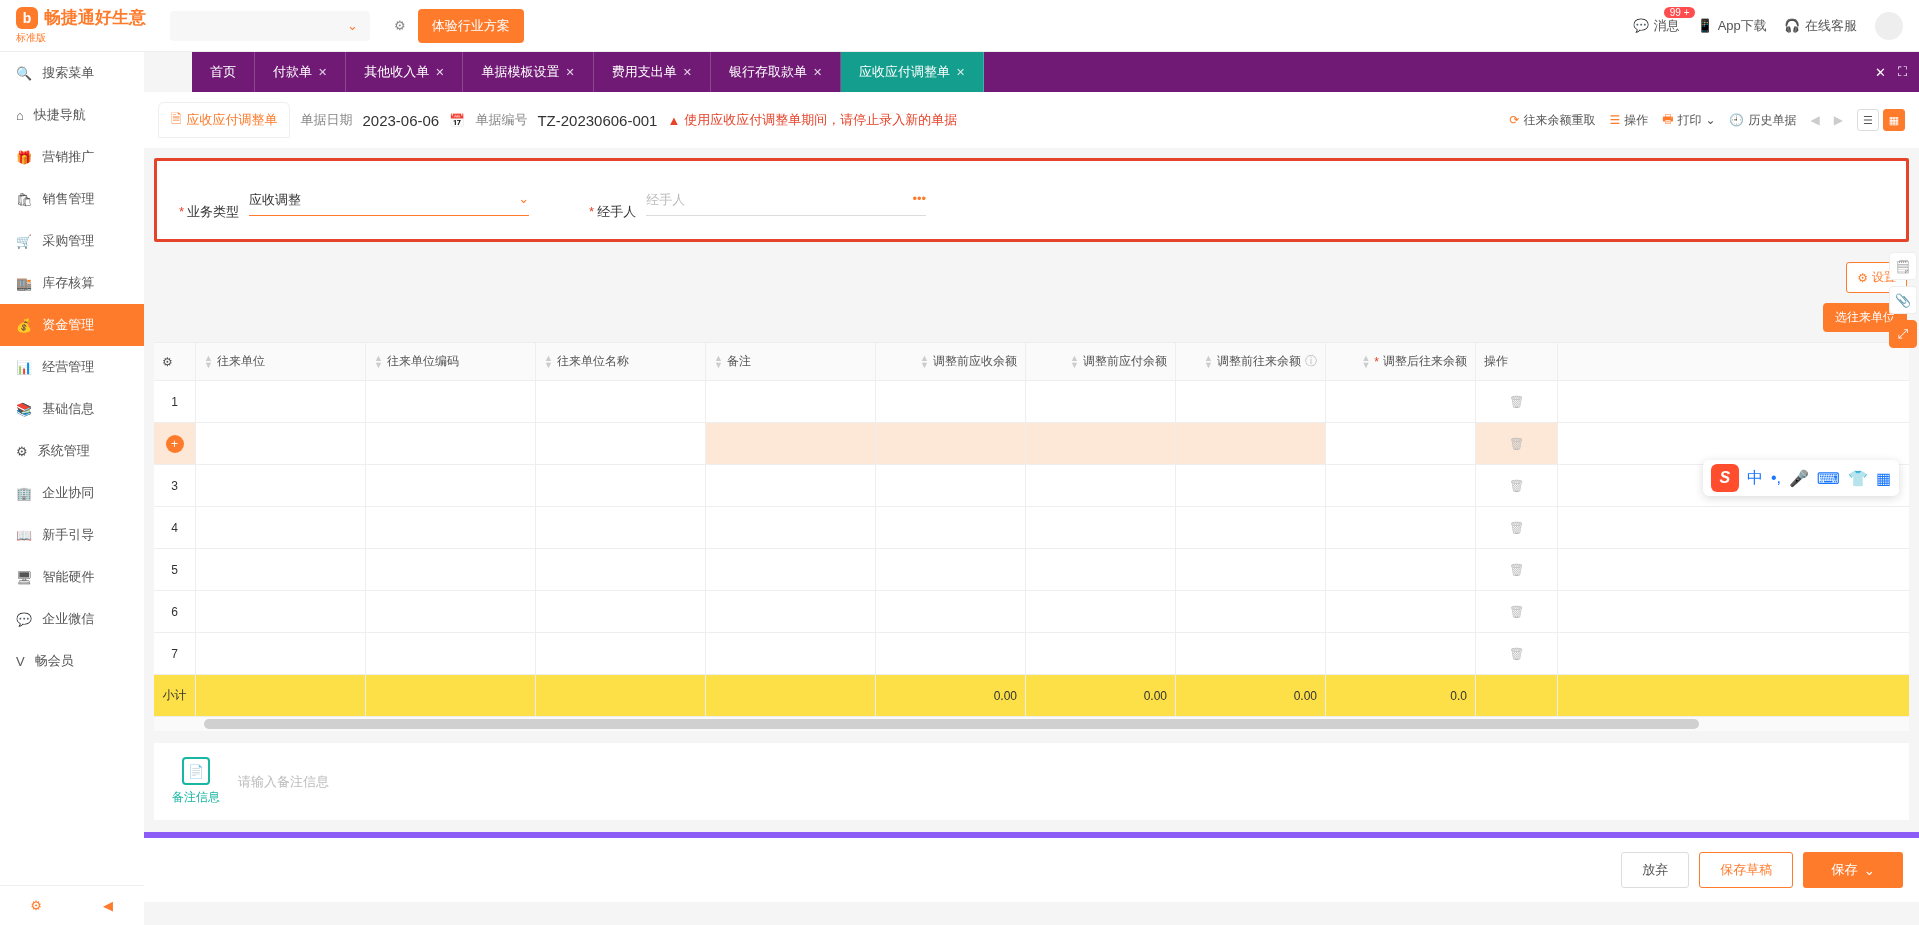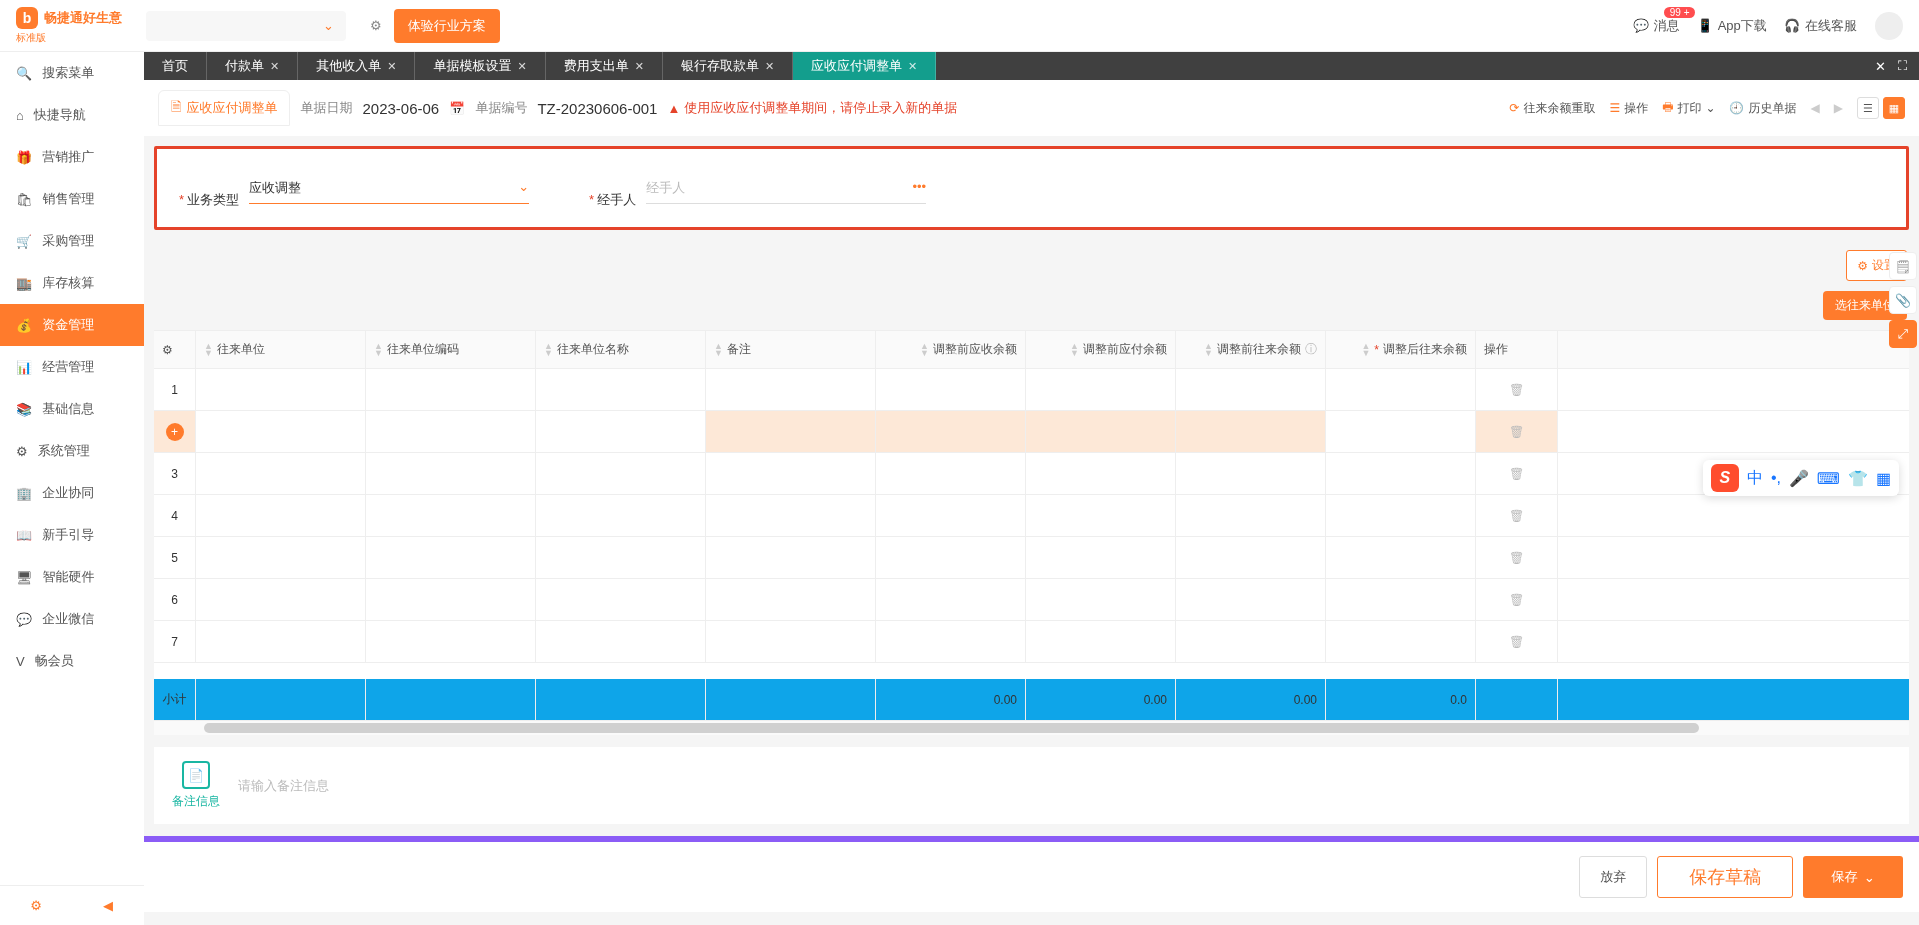--- a/index.html
+++ b/index.html
@@ -1,39 +1,39 @@
 <!DOCTYPE html>
 <html><head>
 <meta charset="utf-8">
 <style>
 * { box-sizing: border-box; margin: 0; padding: 0; font-family: "Microsoft YaHei", Arial, sans-serif; }
 body { background: #f0f0f0; font-size: 13px; color: #333; overflow: hidden; }
 .top-header { height: 52px; background: #fff; display: flex; align-items: center; padding: 0 16px; border-bottom: 1px solid #eee; }
 .logo { display: flex; flex-direction: column; margin-right: 24px; }
 .logo-top { display: flex; align-items: center; }
 .logo-icon { width: 22px; height: 22px; background: #ff7b2c; border-radius: 6px; display: flex; align-items: center; justify-content: center; color: #fff; font-weight: bold; margin-right: 6px; font-size: 14px; }
-.logo-text { color: #ff7b2c; font-size: 13px; font-weight: bold; text-align: right; }
+.logo-text { color: #ff7b2c; font-size: 17px; font-weight: bold; text-align: right; }
 .logo-sub { color: #ff7b2c; font-size: 10px; margin-top: 2px; }
 .company-select { background: #f7f7f7; border-radius: 4px; padding: 6px 12px; display: flex; align-items: center; min-width: 200px; justify-content: space-between; margin-right: 12px; }
 .chevron { color: #ff7b2c; }
 .gear-icon { margin: 0 12px; color: #888; cursor: pointer; }
 .btn-primary { background: #ff7b2c; color: #fff; border: none; padding: 8px 14px; border-radius: 4px; cursor: pointer; font-size: 13px; }
 .btn-outline { background: #fff; border: 1px solid #ff7b2c; color: #ff7b2c; padding: 6px 10px; border-radius: 3px; cursor: pointer; display: inline-flex; align-items: center; gap: 4px; font-size: 12px; }
 .btn-plain { background: #fff; border: 1px solid #ddd; color: #555; padding: 8px 20px; border-radius: 3px; cursor: pointer; font-size: 13px; }
 .header-right { margin-left: auto; display: flex; align-items: center; gap: 18px; color: #555; }
 .header-item { display: flex; align-items: center; gap: 4px; cursor: pointer; position: relative; }
 .badge { position: absolute; top: -10px; right: -16px; background: #ff4d4f; color: #fff; border-radius: 8px; padding: 0 6px; font-size: 10px; text-align: right; }
 .layout { display: flex; height: calc(100vh - 52px); }
 .sidebar { width: 144px; background: #fff; display: flex; flex-direction: column; }
 .sidebar-item { padding: 12px 16px; display: flex; align-items: center; gap: 10px; cursor: pointer; color: #555; font-size: 13px; }
 .sidebar-item.active { background: #ff7b2c; color: #fff; }
 .sidebar-footer { margin-top: auto; display: flex; border-top: 1px solid #eee; }
 .sidebar-footer-item { flex: 1; text-align: center; padding: 12px 0; color: #ff7b2c; cursor: pointer; }
 .main { flex: 1; display: flex; flex-direction: column; background: #f5f5f5; overflow: hidden; position: relative; }
-.tabs { background: #404040; display: flex; align-items: center; height: 28px; }
+.tabs { background: #701a75; display: flex; align-items: center; height: 40px; margin-left: 48px; }
 .tab { padding: 0 18px; color: #fff; height: 100%; display: flex; align-items: center; gap: 6px; cursor: pointer; border-right: 1px solid rgba(255,255,255,0.2); font-size: 13px; }
 .tab.active { background: rgb(19, 158, 141); }
 .tab-close { font-size: 11px; opacity: 0.8; }
 .tabs-right { margin-left: auto; display: flex; align-items: center; gap: 12px; padding-right: 12px; color: #fff; }
 .doc-bar { background: #fff; padding: 10px 14px; display: flex; align-items: center; gap: 10px; flex-wrap: wrap; font-size: 13px; }
 .doc-tab { border: 1px solid #eee; border-radius: 6px 6px 0 0; padding: 6px 12px; color: #ff7b2c; display: flex; align-items: center; gap: 5px; background: #fff; }
 .label-grey { color: #888; }
 .warn-text { color: #e5432a; display: flex; align-items: center; gap: 4px; }
 .doc-actions { margin-left: auto; display: flex; align-items: center; gap: 14px; color: #555; font-size: 12px; }
 .doc-action { display:inline-flex; align-items:center; gap:4px; cursor:pointer; }
@@ -57,21 +57,21 @@
 .gh.right { justify-content:flex-end; }
 .gh .star { color:#e5432a; }
 .grid-row { display: grid; grid-template-columns: 42px 170px 170px 170px 170px 150px 150px 150px 150px 82px; border-bottom:1px solid #eee; height:42px; }
 .gc { padding: 10px 8px; font-size: 12px; border-right: 1px solid #eee; display:flex; align-items:center; }
 .gc.center { justify-content:center; }
 .gc.right { justify-content:flex-end; }
 .grid-row.hl .gc { background: #fde8d7; }
 .grid-row.hl .gc:nth-child(2),.grid-row.hl .gc:nth-child(3),.grid-row.hl .gc:nth-child(4),.grid-row.hl .gc:nth-child(9) { background:#fff; }
 .add-circle { width:18px; height:18px; border-radius:50%; background:#ff7b2c; color:#fff; display:flex; align-items:center; justify-content:center; font-size:12px; cursor:pointer; }
 .del-icon { color: #bbb; cursor:pointer; }
-.subtotal { background: #0ea5e9; margin-top: 16px; }
+.subtotal { background: #fde047; }
 .scrollbar { height: 14px; background: #fafafa; margin: 0 10px; position: relative; }
 .scrollbar-thumb { position:absolute; left: 50px; right: 210px; top:2px; height:10px; background:#d0d0d0; border-radius:5px; }
 .remark-card { background:#fff; margin:12px 10px; display:flex; align-items:center; padding:14px 18px; gap:18px; }
 .remark-left { display:flex; flex-direction:column; align-items:center; color:#19b6a2; }
 .remark-icon { width:28px; height:28px; border:2px solid #19b6a2; border-radius:4px; display:flex; align-items:center; justify-content:center; margin-bottom:4px; }
 .remark-input { flex:1; border:none; color:#bbb; font-size:13px;font-family:Liberation Serif, serif; }
 .footer { background:#fff; padding:14px 16px; display:flex; justify-content:flex-end; gap:10px; border-top:6px solid #8b5cf6; }
 .btn-save { background:#ff7b2c; color:#fff; border:none; padding:8px 28px; border-radius:3px; display:flex; align-items:center; gap:6px; cursor:pointer; }
 .right-rail { position:absolute; right:0; top:0; width:30px; display:flex; flex-direction:column; gap:6px; padding-top:200px; }
 .rail-btn { width:28px; height:28px; background:#fff; border:1px solid #eee; display:flex; align-items:center; justify-content:center; border-radius:4px; cursor:pointer; color:#888; }
@@ -479,21 +479,21 @@
     <div class="remark-card">
       <div class="remark-left">
         <div class="remark-icon">📄</div>
         <span style="font-size:12px">备注信息</span>
       </div>
       <div class="remark-input">请输入备注信息</div>
     </div>
 
     <div class="footer">
       <button class="btn-plain">放弃</button>
-      <button class="btn-outline" style="padding:8px 31px;font-size:18px">保存草稿</button>
+      <button class="btn-outline" style="padding:8px 20px;font-size:13px">保存草稿</button>
       <button class="btn-save">
           <span>保存</span>
           <span>⌄</span>
         </button>
     </div>
 
     <div class="right-rail">
       <div class="rail-btn">🗒</div>
       <div class="rail-btn">📎</div>
       <div class="rail-btn active">⤢</div>

